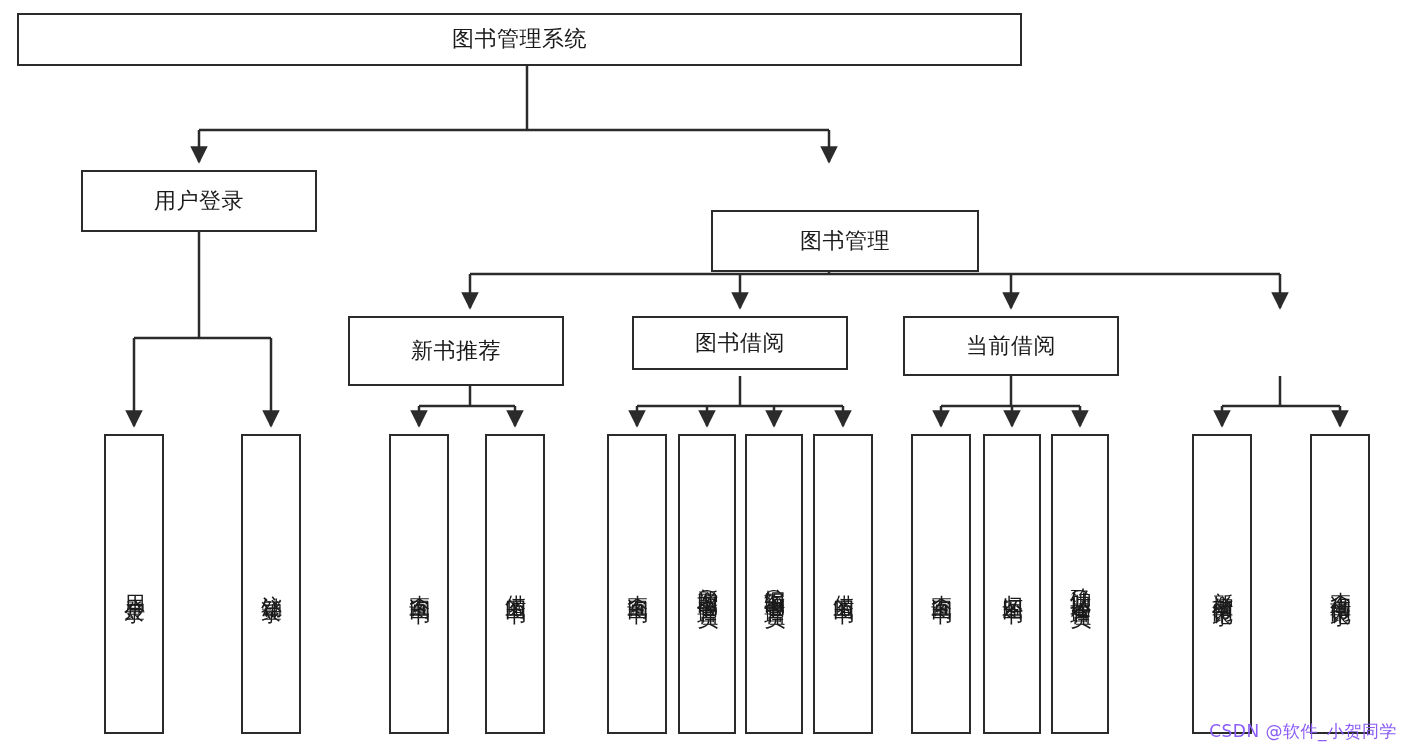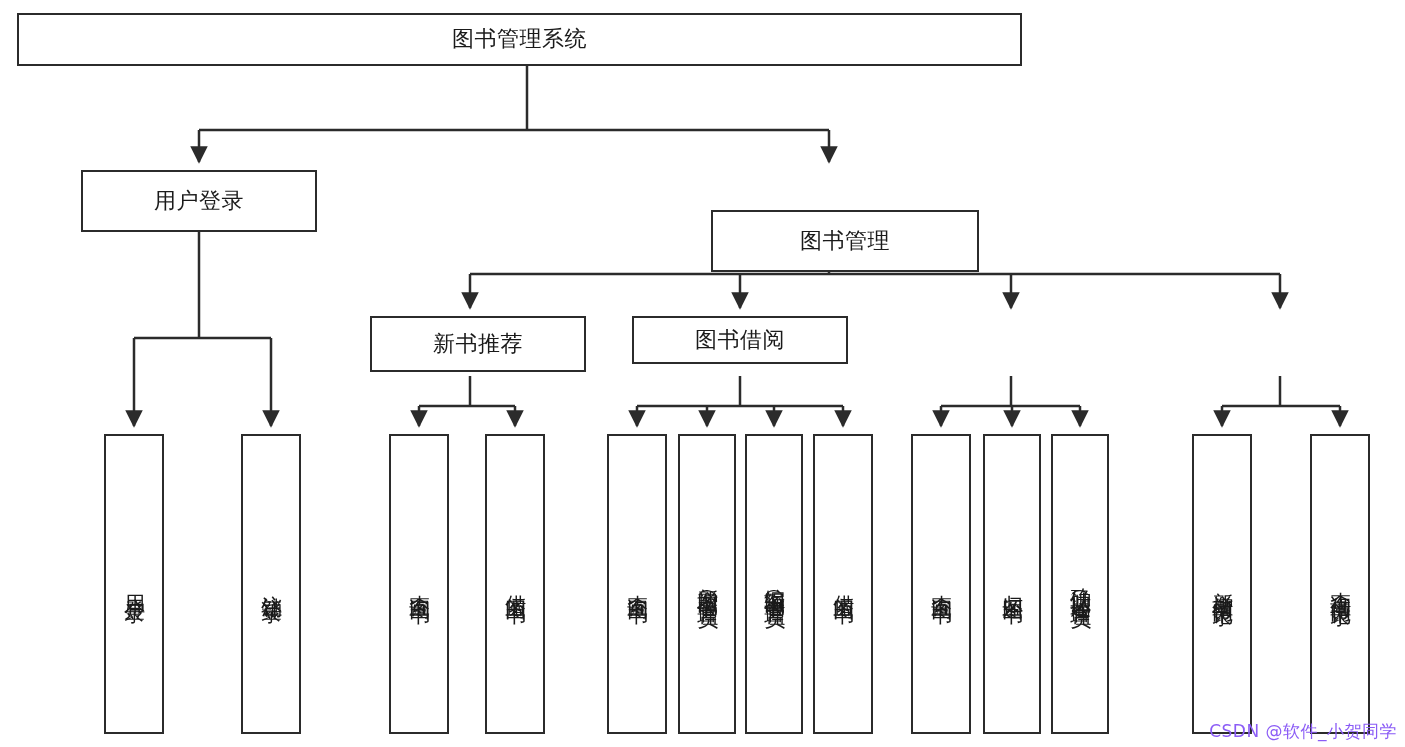--- a/index.html
+++ b/index.html
@@ -130,25 +130,28 @@
     <span class="label">图书管理系统</span>
   </div>
 
   <div class="node horiz" style="left:81px; top:170px; width:236px; height:62px;">
     <span class="label">用户登录</span>
   </div>
   <div class="node horiz" style="left:711px; top:170px; width:268px; height:62px;margin-top:40px;">
     <span class="label">图书管理</span>
   </div>
 
-  <div class="node horiz" style="left:370px; top:316px; width:216px; height:56px;">
+  <div class="node horiz" style="left:348px; top:316px; width:216px; height:70px;">
     <span class="label">新书推荐</span>
   </div>
-  <div class="node horiz" style="left:632px; top:316px; width:216px; height:48px;">
+  <div class="node horiz" style="left:632px; top:316px; width:216px; height:54px;">
     <span class="label">图书借阅</span>
+  </div>
+  <div class="node horiz" style="left:903px; top:316px; width:216px; height:60px;">
+    <span class="label">当前借阅</span>
   </div>
 
   <div class="node vert" style="left:104px; top:434px; width:60px; height:300px;">
     <span class="label">用户登录</span>
   </div>
   <div class="node vert" style="left:241px; top:434px; width:60px; height:300px;">
     <span class="label">注销登录</span>
   </div>
 
   <div class="node vert" style="left:389px; top:434px; width:60px; height:300px;">

